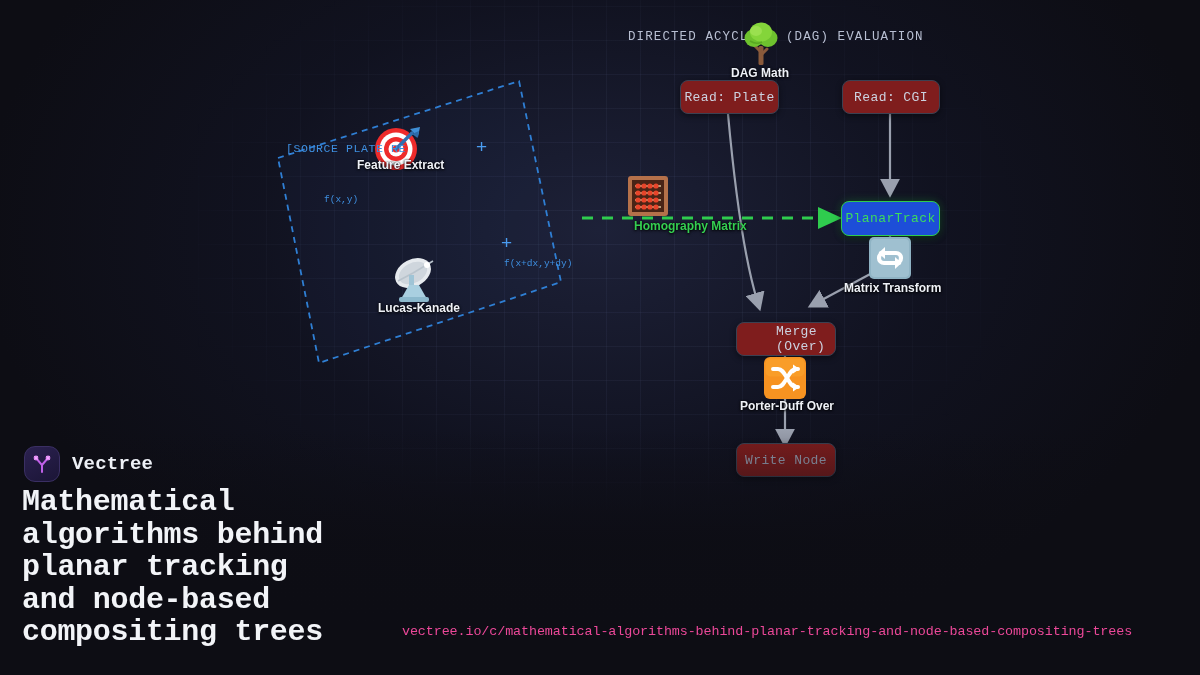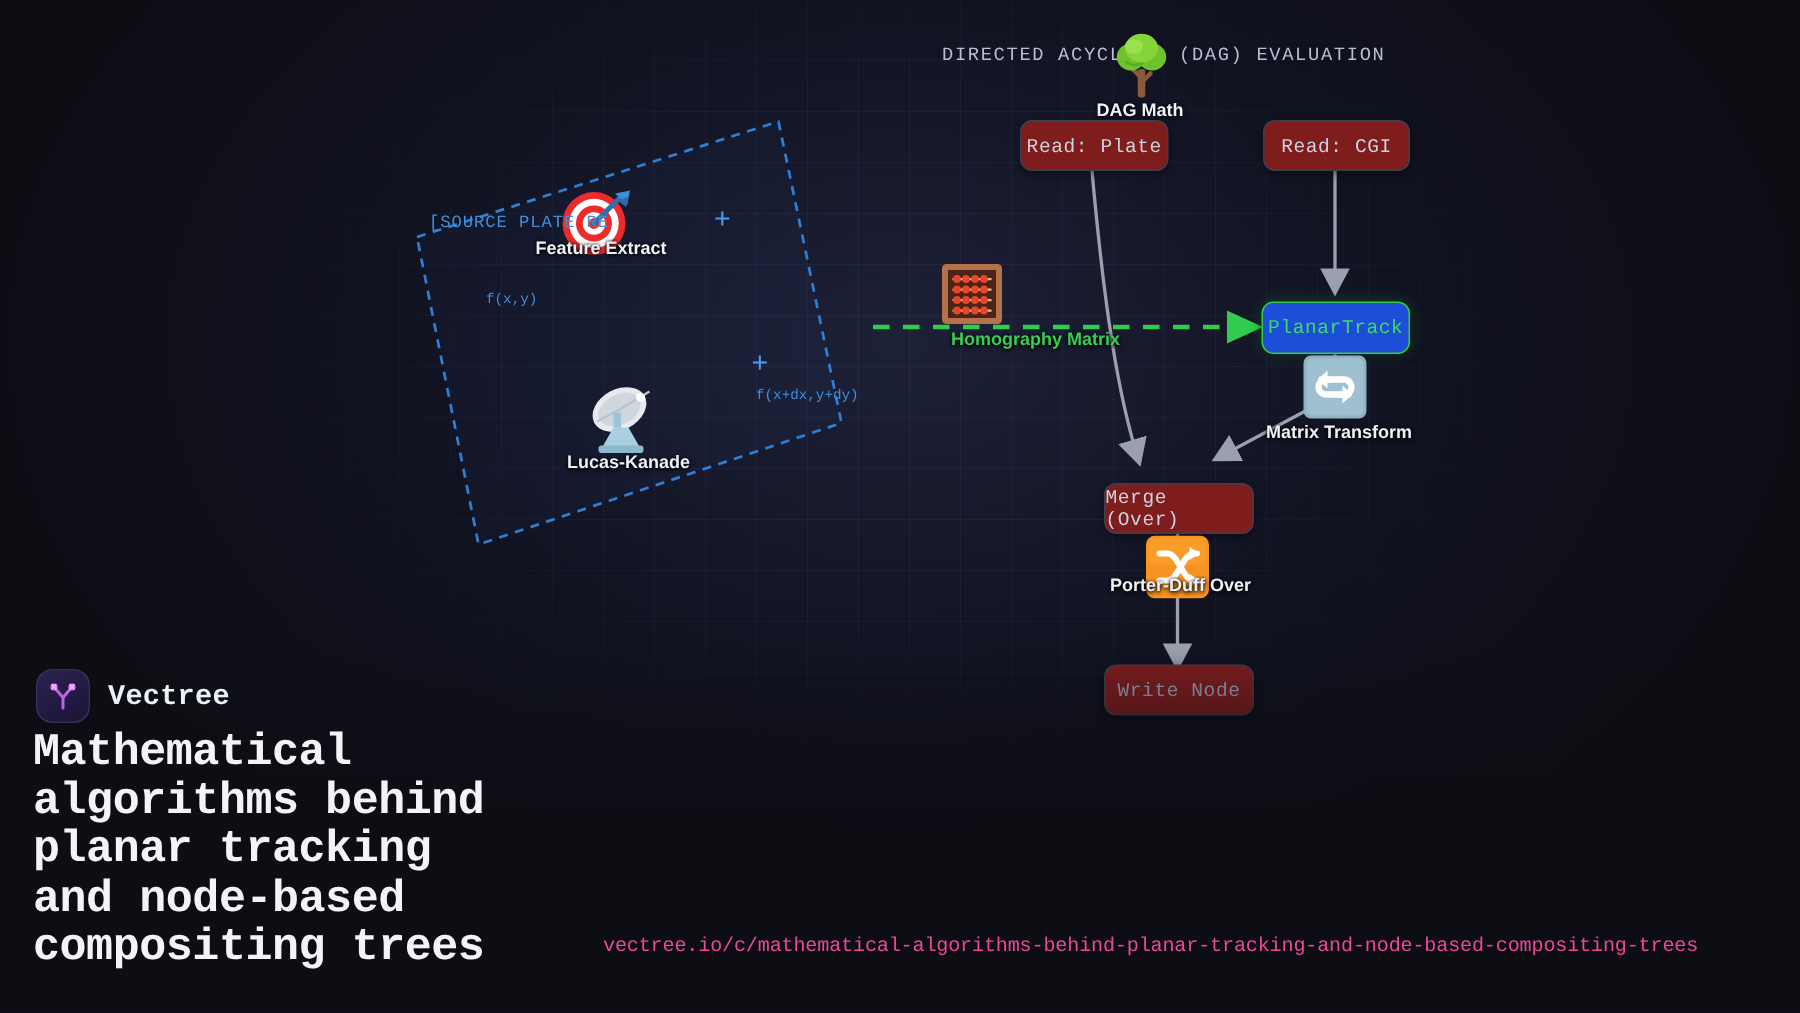--- a/index.html
+++ b/index.html
@@ -206,21 +206,21 @@
   </div>
 
   <div class="node" style="left:842px; top:80px; width:98px; height:34px;justify-content:center;">
     <span>Read: CGI</span>
   </div>
 
   <div class="node accent" style="left:841px; top:201px; width:99px; height:35px;">
     <span>PlanarTrack</span>
   </div>
 
-  <div class="node" style="left:736px; top:322px; width:100px; height:34px;">
+  <div class="node" style="left:736px; top:322px; width:100px; height:34px;padding-left:39px;">
     <span>Merge (Over)</span>
   </div>
 
   <div class="node dim" style="left:736px; top:443px; width:100px; height:34px;">
     <span>Write Node</span>
   </div>
 
   <div class="icon-wrap" style="left:626px; top:174px;">
     <svg width="44" height="44" viewBox="0 0 44 44">
       <rect x="2" y="2" width="40" height="40" rx="3" fill="#b5714a"></rect>
@@ -268,21 +268,21 @@
   <div class="icon-wrap" style="left:764px; top:357px;">
     <svg width="42" height="42" viewBox="0 0 42 42">
       <rect x="0" y="0" width="42" height="42" rx="6" fill="#f79321"></rect>
       <rect x="1.5" y="1.5" width="39" height="18" rx="5" fill="#fca52f" opacity="0.55"></rect>
       <path d="M9 12 h5 c4 0 6 4 9 9 c3 5 5 9 9 9 h2" fill="none" stroke="#ffffff" stroke-width="4" stroke-linecap="round"></path>
       <path d="M9 30 h5 c4 0 6 -4 9 -9 c3 -5 5 -9 9 -9 h2" fill="none" stroke="#ffffff" stroke-width="4" stroke-linecap="round"></path>
       <path d="M29 7.5 L35.5 12 L29 16.5 Z" fill="#ffffff"></path>
       <path d="M29 25.5 L35.5 30 L29 34.5 Z" fill="#ffffff"></path>
     </svg>
   </div>
-  <div class="iconlbl" style="left:740px; top:383px;">Porter-Duff Over</div>
+  <div class="iconlbl" style="left:740px; top:399px;">Porter-Duff Over</div>
 
   <div class="icon-wrap" style="left:374px; top:125px;">
     <svg width="48" height="46" viewBox="0 0 48 46">
       <circle cx="22" cy="24" r="21" fill="#ee2b2b"></circle>
       <circle cx="22" cy="24" r="16.5" fill="#ffffff"></circle>
       <circle cx="22" cy="24" r="12" fill="#ee2b2b"></circle>
       <circle cx="22" cy="24" r="7.5" fill="#ffffff"></circle>
       <circle cx="22" cy="24" r="3.6" fill="#ee2b2b"></circle>
       <path d="M22 24 L38 8" stroke="#2f6fb0" stroke-width="3.4" stroke-linecap="round"></path>
       <path d="M36 4 L46 2 L44 12 Z" fill="#3f8fd6"></path>

